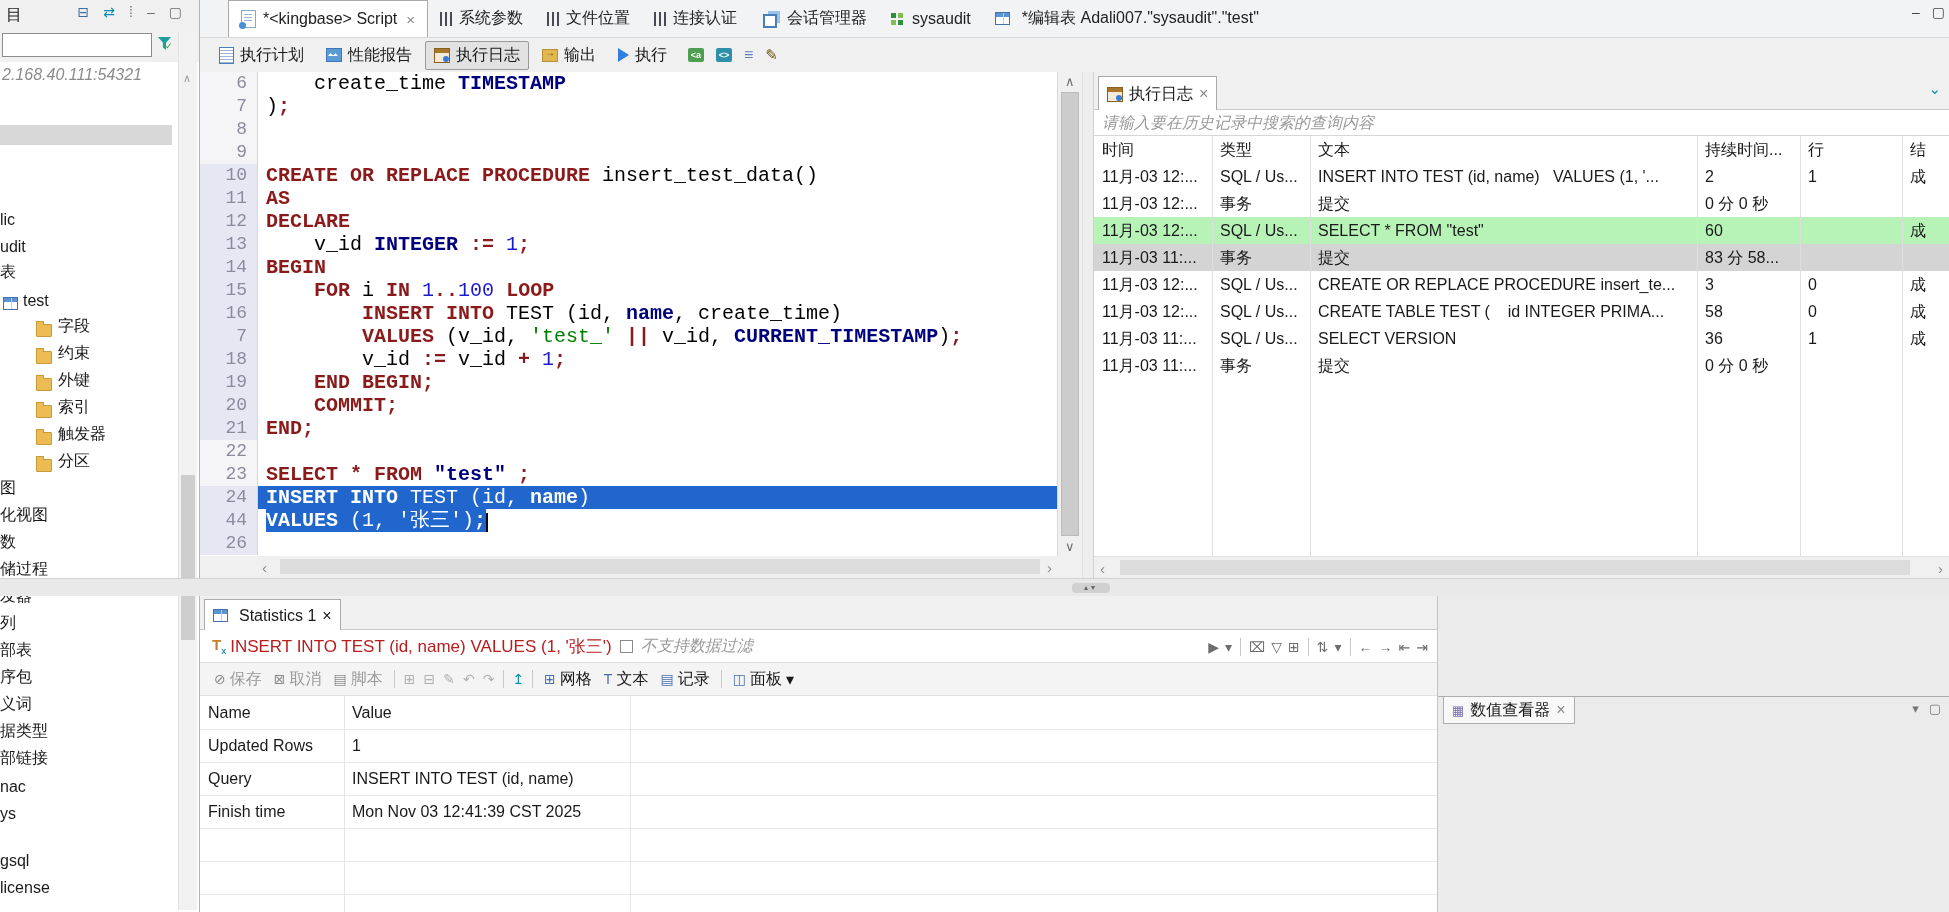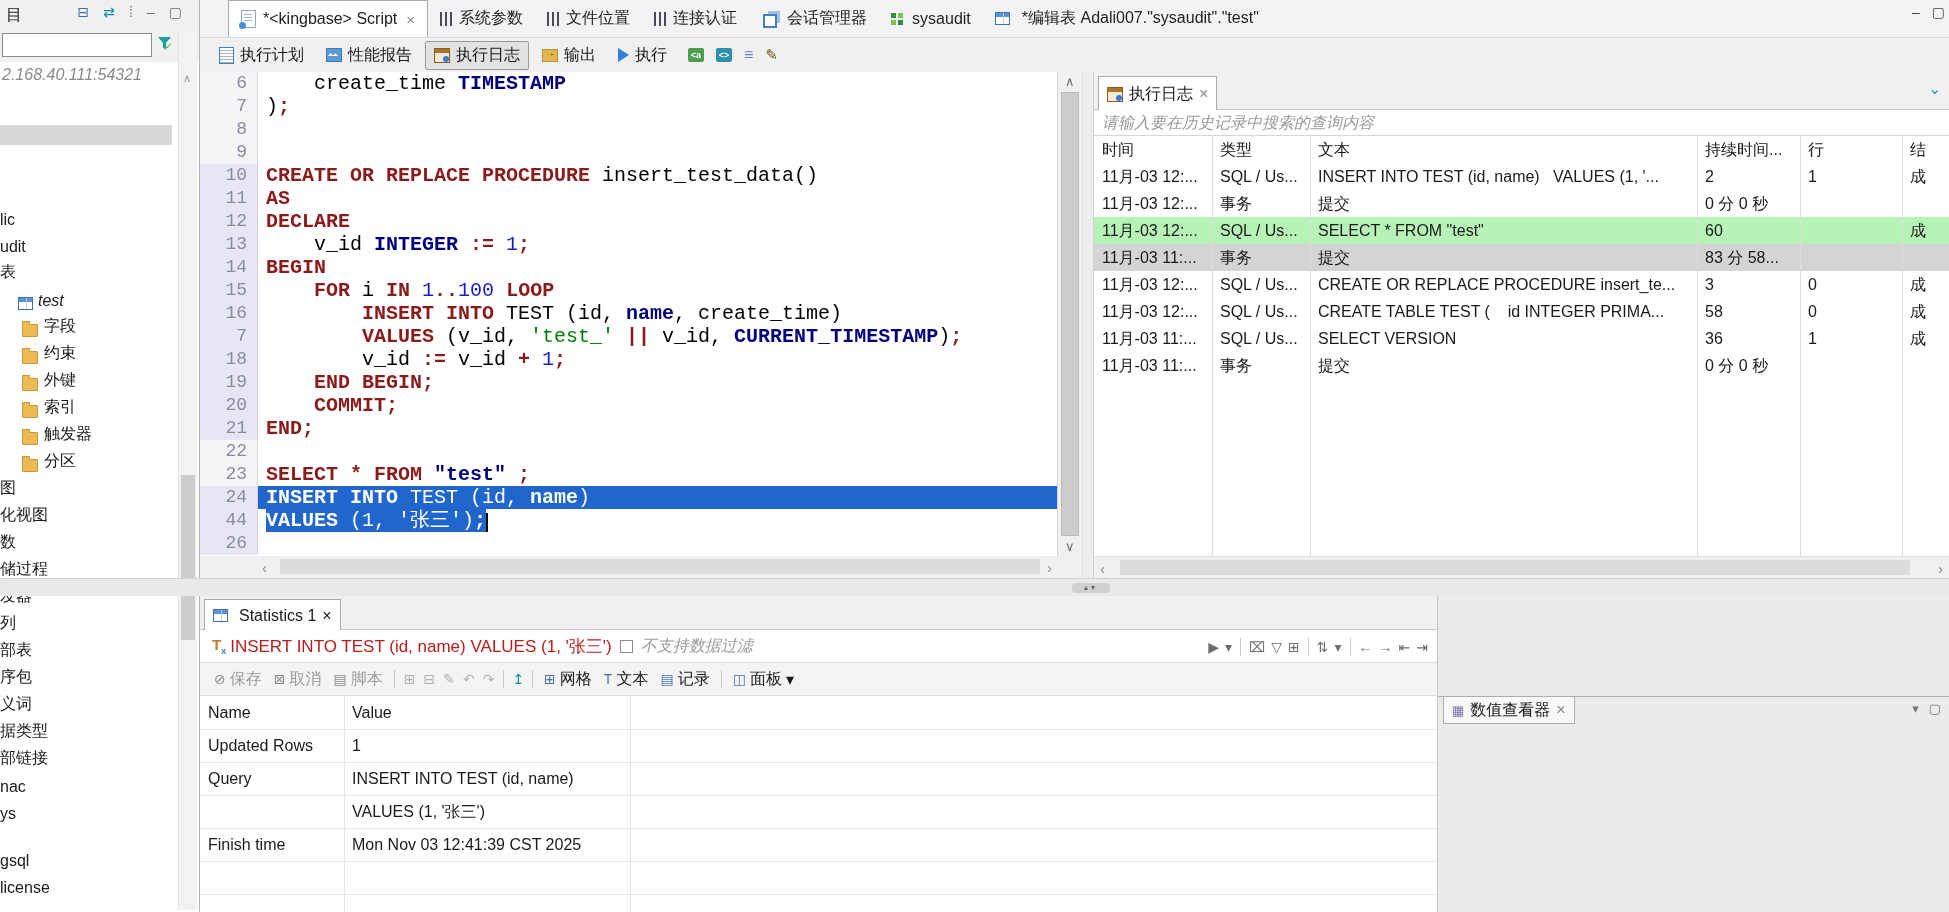--- a/index.html
+++ b/index.html
@@ -22,21 +22,21 @@
   #lp-funnel-wrap .chk{position:absolute;left:7px;top:5px;color:#2fa12f;font-size:9px;font-weight:bold;}
   #lp-caret{position:absolute;left:182px;top:6px;color:#444;font-size:12px;}
   #lp-address{position:absolute;left:2px;top:66px;font-style:italic;color:#8a8a8a;font-size:16px;white-space:nowrap;}
   #lp-graybar{position:absolute;left:0;top:125px;width:172px;height:20px;background:#d8d8d8;}
   #lp-scroll{position:absolute;right:2px;top:32px;width:18px;height:878px;background:#f2f2f2;border-left:1px solid #e2e2e2;}
   #lp-scroll .arrow{position:absolute;left:4px;top:40px;color:#9a9a9a;font-size:11px;}
   #lp-thumb{position:absolute;left:2px;top:443px;width:14px;height:165px;background:#cdcdcd;}
   #tree{position:absolute;left:0;top:202px;width:178px;}
   .titem{height:27px;display:flex;align-items:flex-end;white-space:nowrap;overflow:hidden;font-size:16px;}
   .tspacer{height:20px;}
-  .ind1{padding-left:18px;font-style:italic;} .ind2{padding-left:22px;}
+  .ind1{padding-left:3px;} .ind2{padding-left:36px;}
   .i-table{display:inline-block;width:15px;height:13px;border:1px solid #4472a8;box-sizing:border-box;margin-right:5px;flex:none;
     background:linear-gradient(90deg,rgba(0,0,0,0) 0 7px,#b9cfe8 7px 8px,rgba(0,0,0,0) 8px),linear-gradient(#5b93d5 0 4px,#fff 4px);}
   .i-folder{display:inline-block;width:14px;height:11px;background:#edbb53;border:1px solid #c89a3a;border-radius:1px;position:relative;margin-right:6px;flex:none;}
   .i-folder::before{content:"";position:absolute;left:-1px;top:-4px;width:6px;height:3px;background:#edbb53;border:1px solid #c89a3a;border-bottom:none;}
   
   #main-tabstrip{left:200px;top:0;width:1749px;height:38px;background:#f2f3f5;border-bottom:1px solid #d9d9d9;box-sizing:border-box;display:flex;align-items:stretch;padding-left:28px;}
   .tab{display:flex;align-items:center;gap:7px;padding:0 12px;font-size:16px;white-space:nowrap;color:#222;}
   .tab.active{background:#fff;border:1px solid #aaa;border-bottom:none;}
   .tab .close{color:#888;font-size:15px;margin-left:2px;}
   #win-btns{position:absolute;right:4px;top:4px;display:flex;gap:12px;color:#444;font-size:14px;}
@@ -529,25 +529,20 @@
           <div>Updated Rows</div>
           <div>1</div>
           <div></div>
         </div>
         <div class="srow">
           <div>Query</div>
           <div>INSERT INTO TEST (id, name)</div>
           <div></div>
         </div>
         <div class="srow">
-          <div></div>
-          <div>VALUES (1, '张三')</div>
-          <div></div>
-        </div>
-        <div class="srow">
           <div>Finish time</div>
           <div>Mon Nov 03 12:41:39 CST 2025</div>
           <div></div>
         </div>
         <div class="srow">
           <div></div>
           <div></div>
           <div></div>
         </div>
         <div class="srow">

